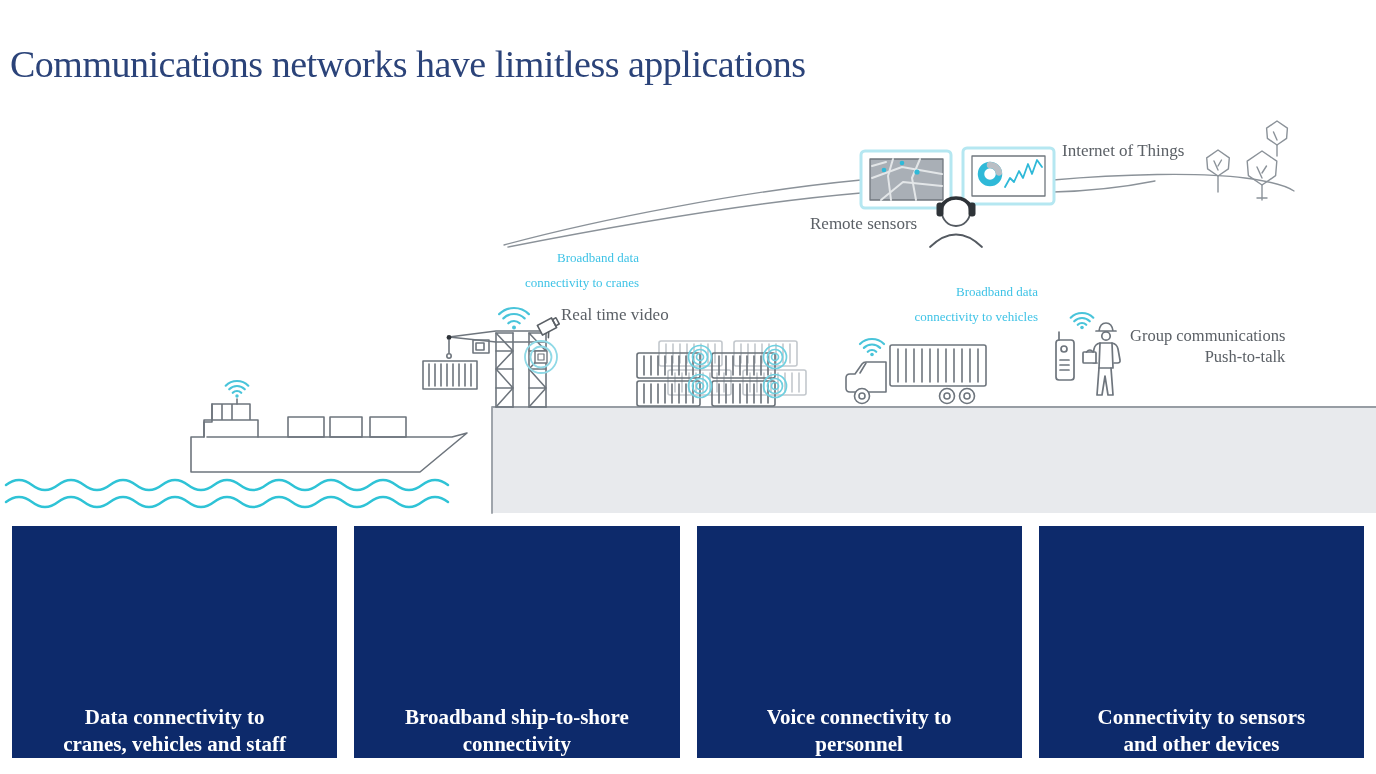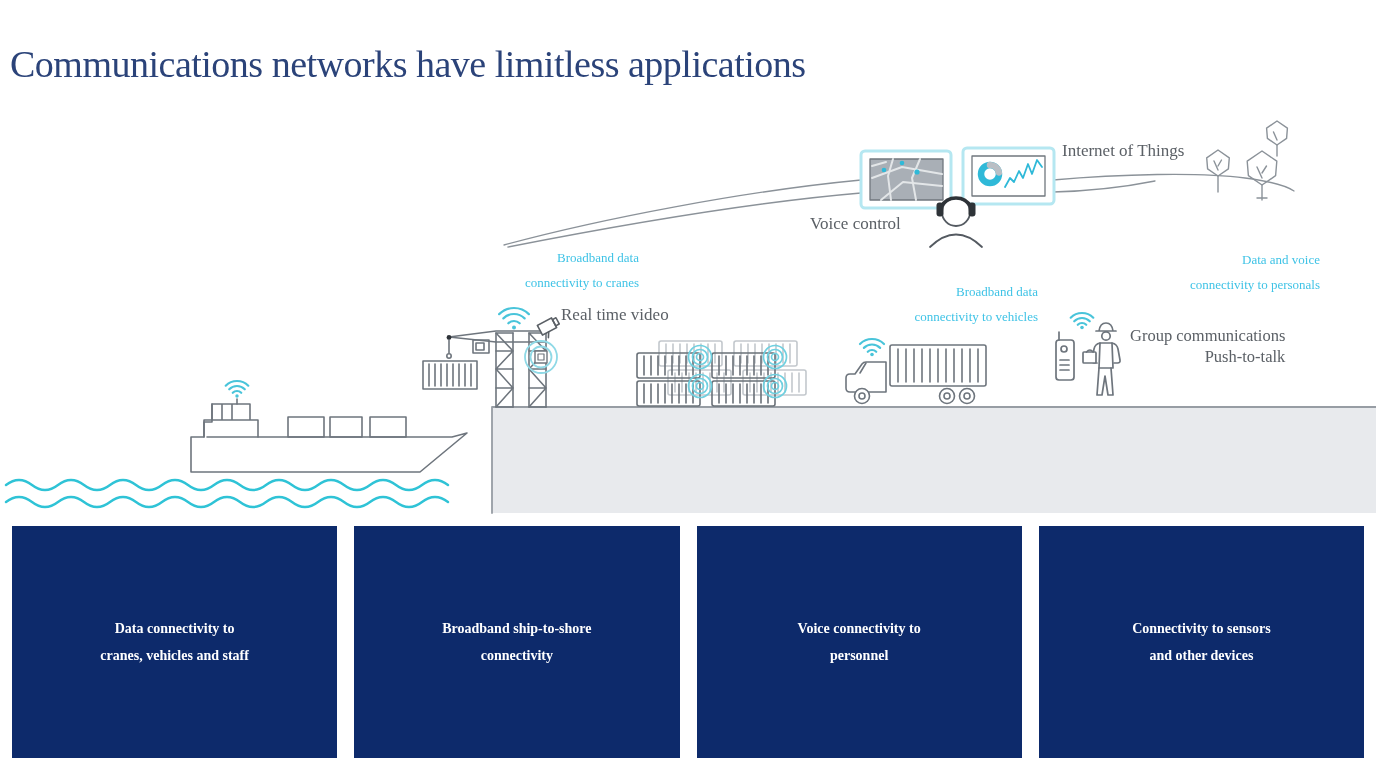--- a/index.html
+++ b/index.html
@@ -13,22 +13,22 @@
   .lbl-gray{color:#5b6066;font-size:17px;line-height:21px;text-align:right;}
   .ship-label{left:113px;top:326px;width:260px;}
   .cranes-label{left:384px;top:245px;width:255px;}
   .vehicles-label{left:768px;top:279px;width:270px;}
   .personals-label{left:1044px;top:247px;width:276px;}
   .rtv-label{left:561px;top:304px;}
   .rc-label{left:810px;top:213px;}
   .iot-label{left:1062px;top:140px;}
   .gc-label{left:1130px;top:325px;font-size:16.5px;}
   .cards{position:absolute;left:12px;top:526px;width:1352px;height:232px;display:flex;gap:17px;}
-  .card{flex:1;background:#0d2a6b;color:#ffffff;display:flex;align-items:center;justify-content:center;
-        text-align:center;font-weight:bold;font-size:14px;line-height:27px;padding:0 20px;}
+  .card{flex:1;background:#0d2a6b;color:#ffffff;display:flex;align-items:flex-end;justify-content:center;
+        text-align:center;font-weight:bold;font-size:21px;line-height:27px;padding:0 20px;}
   .card span{white-space:pre-line;}
 </style>
 </head>
 <body>
 
 <div class="slide">
 
   <div class="page-title">Communications networks have limitless applications</div>
 
   <svg class="scene-svg" width="1376" height="520" viewBox="0 0 1376 520">
@@ -225,24 +225,22 @@
         </g>
       </g>
 
     </g>
   </svg>
 
   <div class="scene-label lbl-cyan cranes-label">Broadband data
 connectivity to cranes</div>
   <div class="scene-label lbl-cyan vehicles-label">Broadband data
 connectivity to vehicles</div>
-  <div class="scene-label lbl-cyan personals-label">Data and voice
-connectivity to personals</div>
   <div class="scene-label lbl-gray rtv-label">Real time video</div>
-  <div class="scene-label lbl-gray rc-label">Voice control</div>
+  <div class="scene-label lbl-gray rc-label">Remote sensors</div>
   <div class="scene-label lbl-gray iot-label">Internet of Things</div>
   <div class="scene-label lbl-gray gc-label">Group communications
 Push-to-talk</div>
 
   <div class="cards">
     <div class="card">
       <span>Data connectivity to
 cranes, vehicles and staff</span>
     </div>
     <div class="card">

